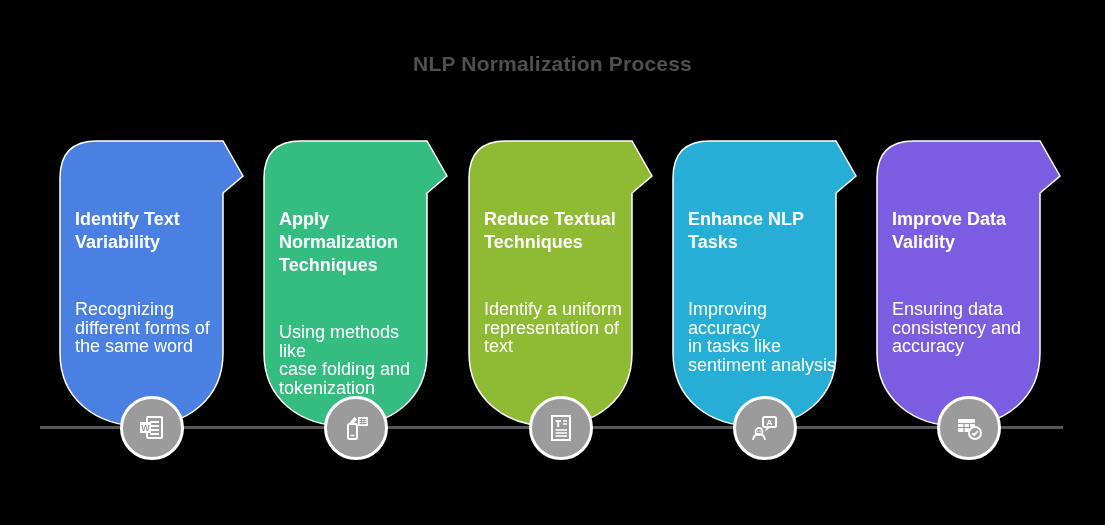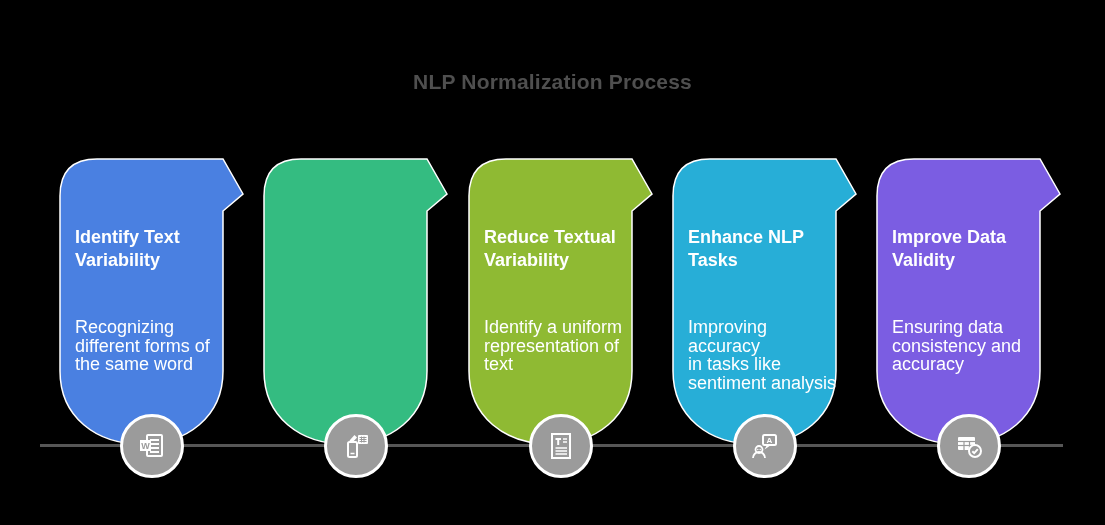--- a/index.html
+++ b/index.html
@@ -3,21 +3,21 @@
 <meta charset="utf-8">
 <style>
   html,body{margin:0;padding:0;}
   body{
     width:1105px;height:525px;
     background:#000;
     font-family:"Liberation Sans", sans-serif;
     position:relative;
     overflow:hidden;
   }
-  .canvas{position:absolute;inset:0;width:1105px;height:379px;margin-top:18px;}
+  .canvas{position:absolute;inset:0;width:1105px;height:379px;}
   .title{
     position:absolute;top:52px;left:0;width:1105px;
     text-align:center;
     font-size:21px;font-weight:bold;
     color:#4f4f4f;
     letter-spacing:.2px;
     margin:0;
   }
   .timeline{
     position:absolute;top:426px;left:40px;
@@ -92,20 +92,28 @@
         <rect x="5" y="11" width="11" height="11" fill="#fff"></rect>
         <text x="10.5" y="19.5" font-size="9" font-weight="bold" fill="#9b9b9b" text-anchor="middle" font-family="Liberation Sans, sans-serif">W</text>
       </svg>
     </div>
   </div>
 
   <div class="card card-2">
     <svg class="bubble" width="185" height="287" viewBox="0 0 185 287">
       <path d="M 38 1 L 164 1 L 184 36 L 164 53 L 164 213 C 164 259 128 286 82.5 286 C 37 286 1 259 1 213 L 1 38 Q 1 1 38 1 Z" stroke="#ffffff" stroke-width="1.5" fill="#34bc81"></path>
     </svg>
+    <div class="card-text">
+      <h2 class="card-heading">Apply
+Normalization
+Techniques</h2>
+      <p class="card-body">Using methods like
+case folding and
+tokenization</p>
+    </div>
     <div class="icon-circle">
       <svg width="34" height="34" viewBox="0 0 34 34">
         <rect x="9" y="13" width="9" height="15" rx="1.5" fill="none" stroke="#fff" stroke-width="2"></rect>
         <line x1="11.5" y1="24.5" x2="15.5" y2="24.5" stroke="#fff" stroke-width="1.5"></line>
         <path d="M10.5 11.5 L15.5 6 L18 8.5 L13 14 Z" fill="#fff"></path>
         <rect x="19" y="6" width="10" height="9" rx="1" fill="#fff"></rect>
         <g stroke="#9b9b9b" stroke-width="1">
           <line x1="20.5" y1="8.5" x2="27.5" y2="8.5"></line>
           <line x1="20.5" y1="10.5" x2="27.5" y2="10.5"></line>
           <line x1="20.5" y1="12.5" x2="27.5" y2="12.5"></line>
@@ -115,21 +123,21 @@
       </svg>
     </div>
   </div>
 
   <div class="card card-3">
     <svg class="bubble" width="185" height="287" viewBox="0 0 185 287">
       <path d="M 38 1 L 164 1 L 184 36 L 164 53 L 164 213 C 164 259 128 286 82.5 286 C 37 286 1 259 1 213 L 1 38 Q 1 1 38 1 Z" stroke="#ffffff" stroke-width="1.5" fill="#8fba33"></path>
     </svg>
     <div class="card-text">
       <h2 class="card-heading">Reduce Textual
-Variability</h2>
+Techniques</h2>
       <p class="card-body">Identify a uniform
 representation of
 text</p>
     </div>
     <div class="icon-circle">
       <svg width="34" height="34" viewBox="0 0 34 34">
         <rect x="8" y="5" width="18" height="24" fill="none" stroke="#fff" stroke-width="2"></rect>
         <line x1="11.5" y1="10" x2="17" y2="10" stroke="#fff" stroke-width="2"></line>
         <line x1="14.2" y1="10" x2="14.2" y2="16" stroke="#fff" stroke-width="2"></line>
         <line x1="19" y1="10" x2="23" y2="10" stroke="#fff" stroke-width="1.5"></line>

